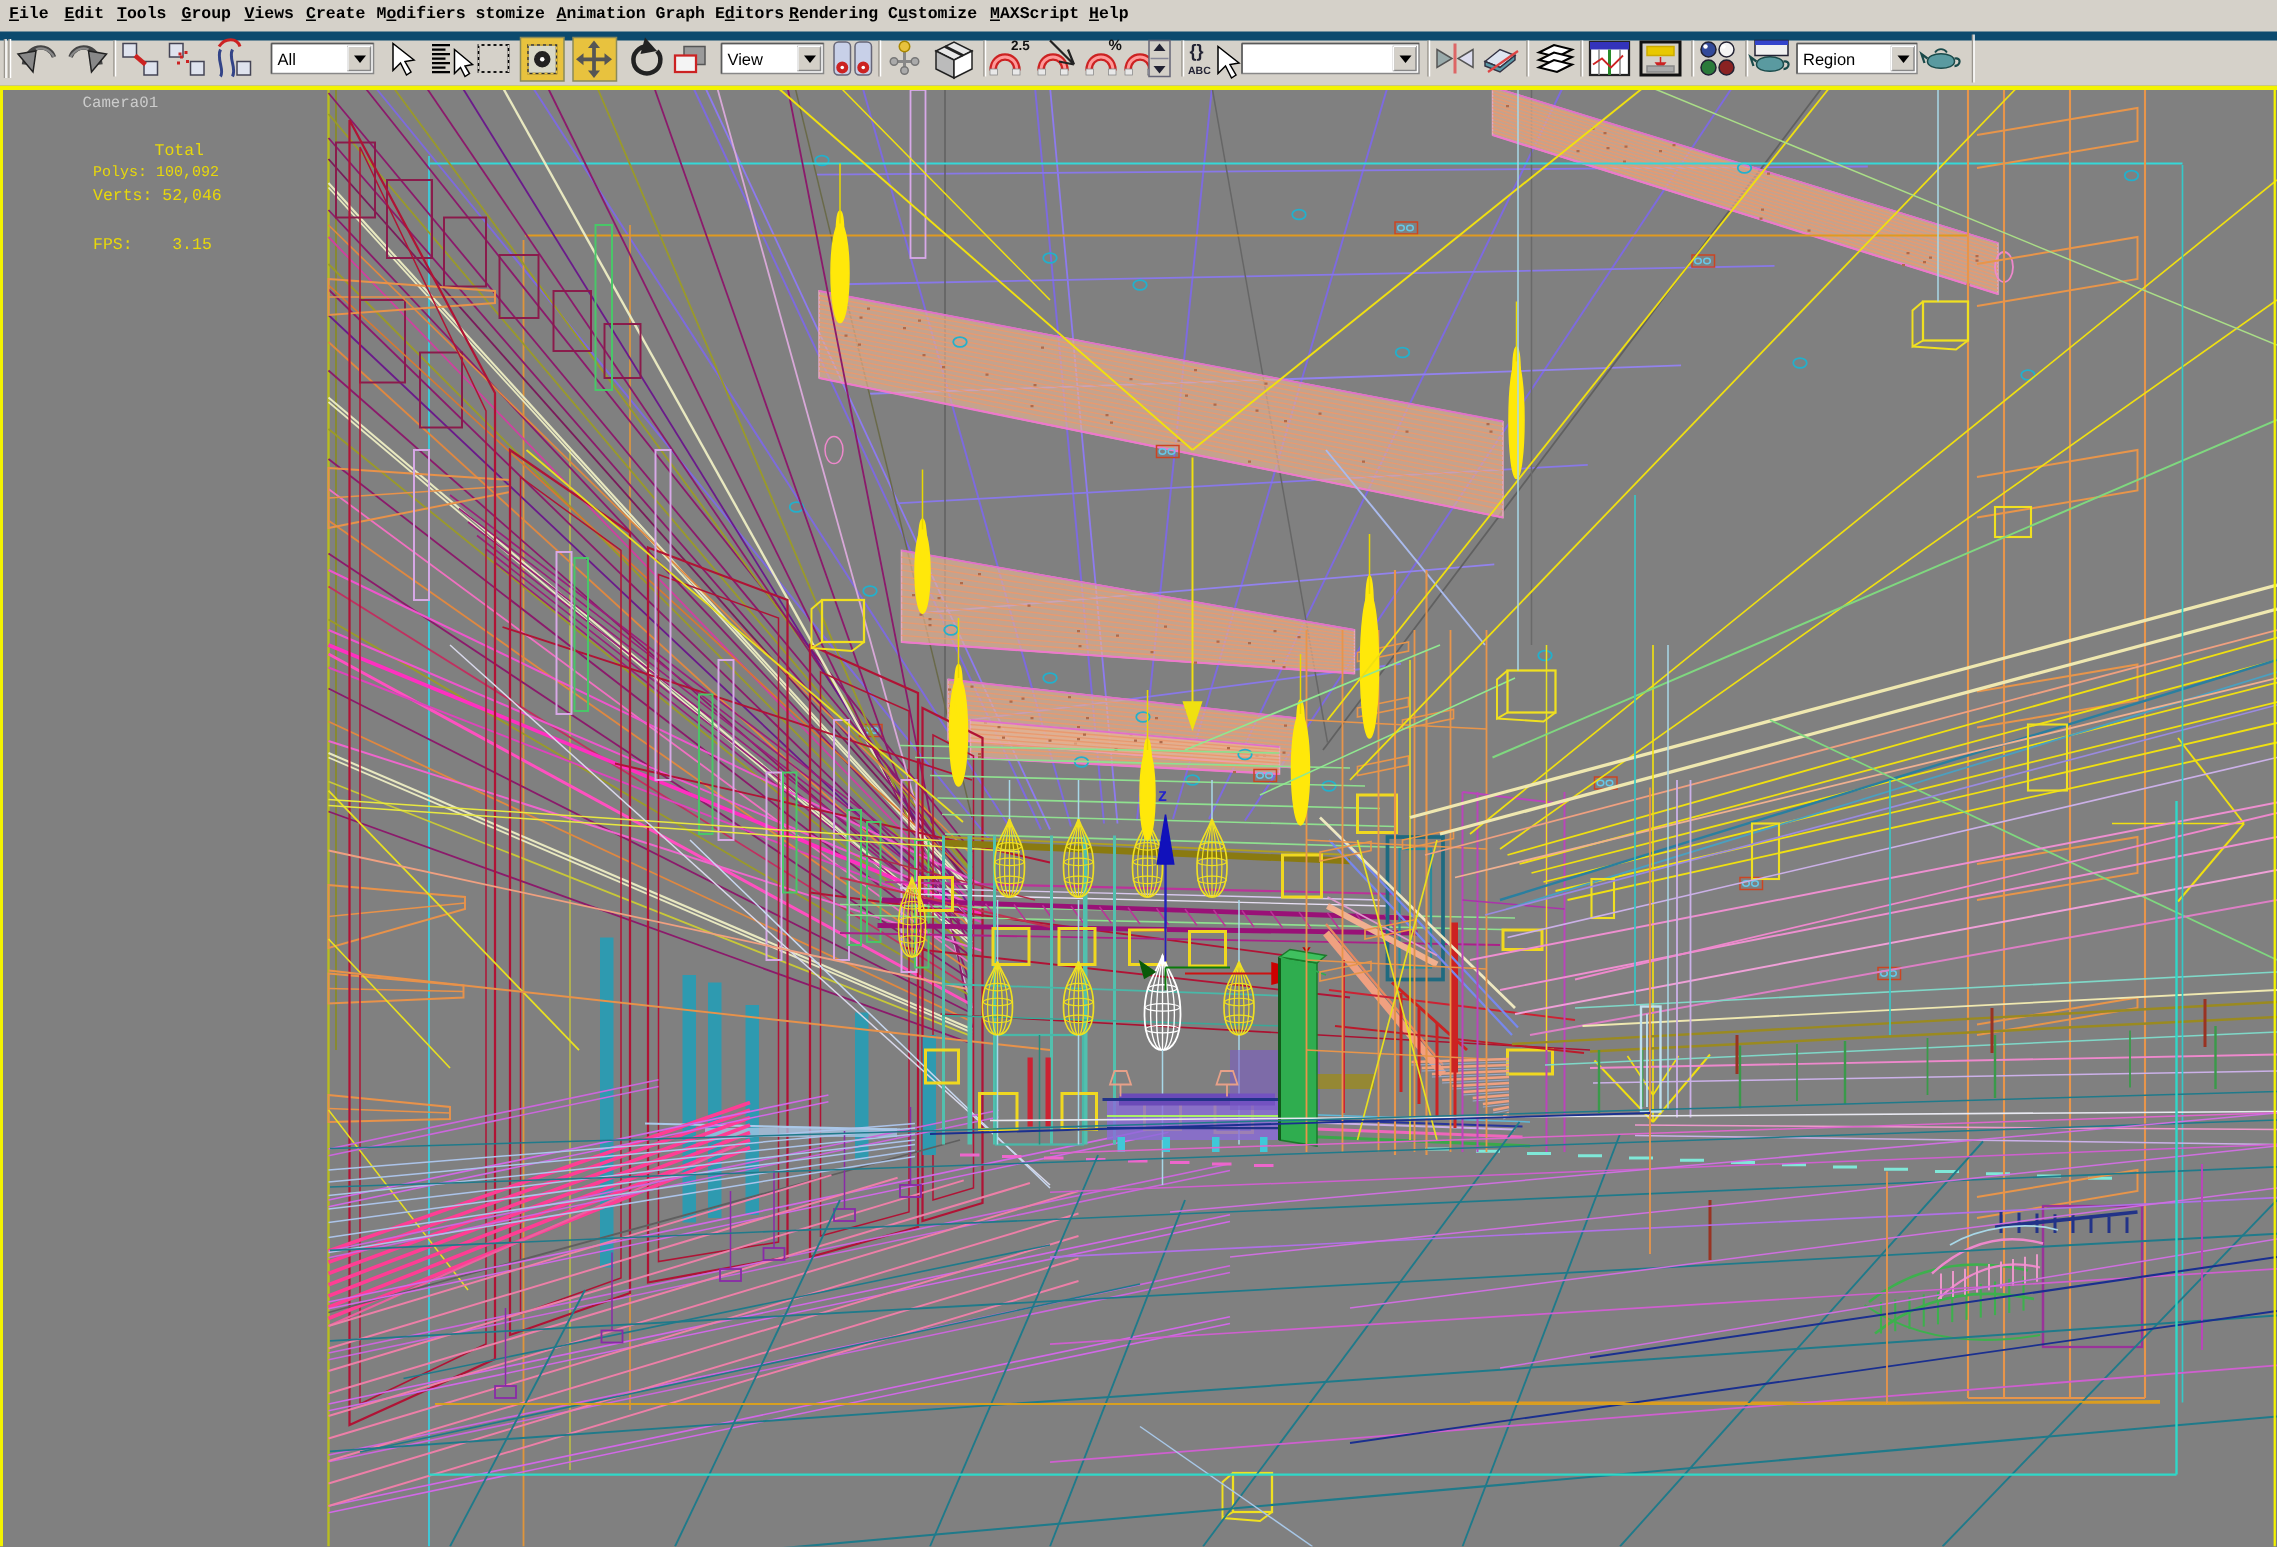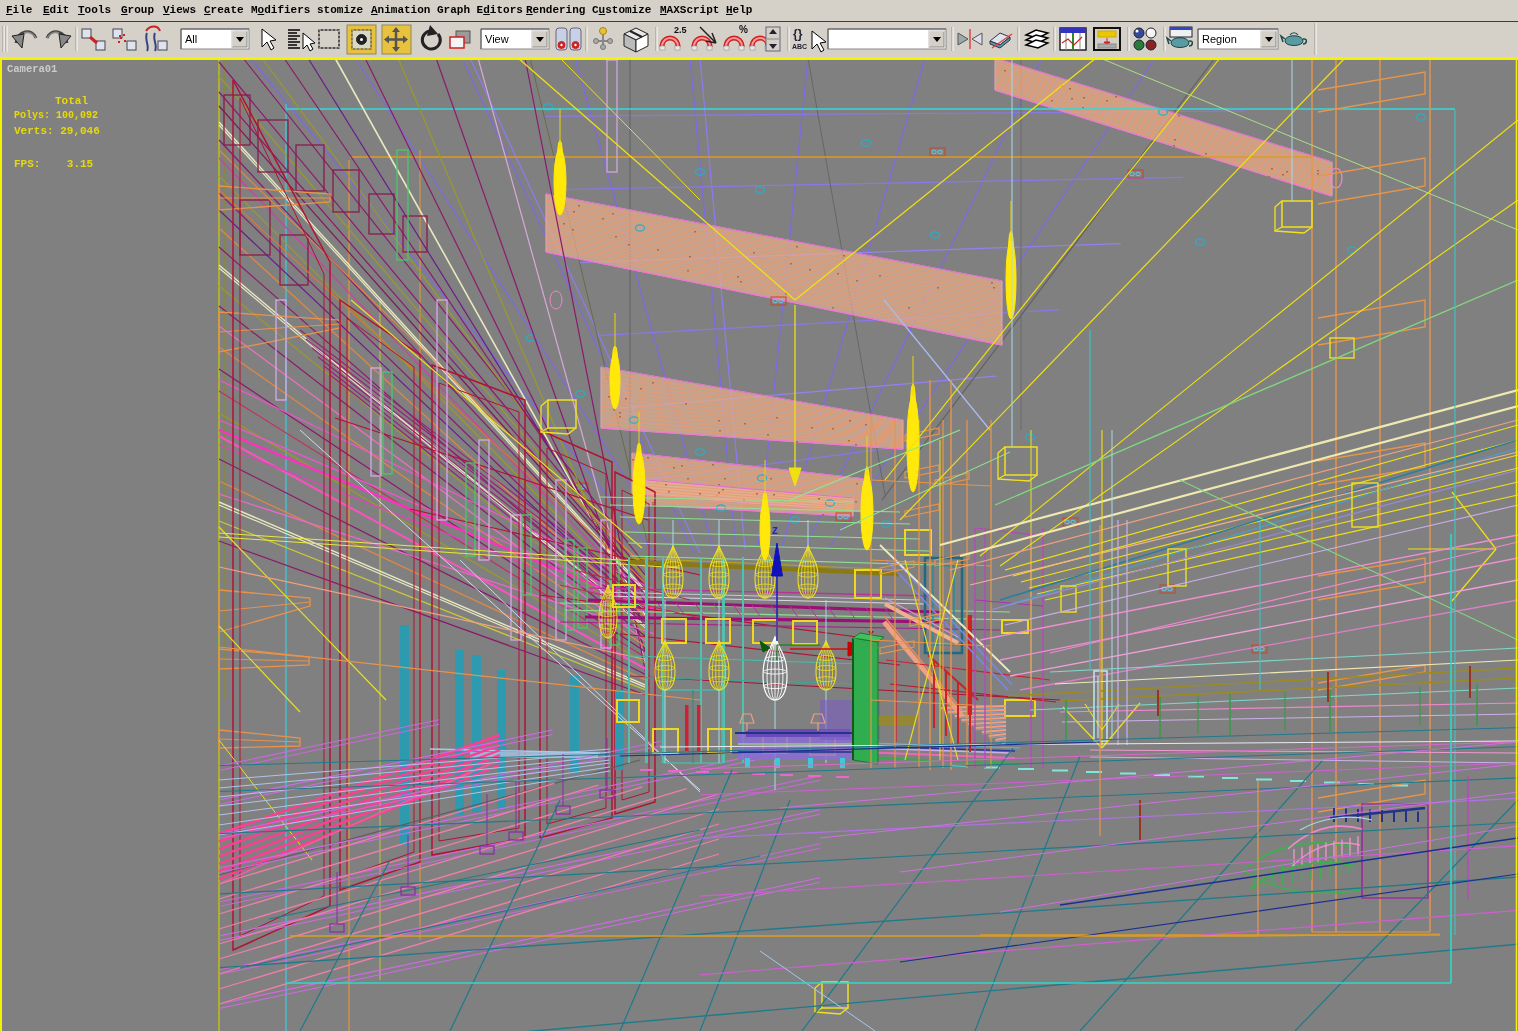--- a/index.html
+++ b/index.html
@@ -1,21 +1,21 @@
 <!DOCTYPE html>
 <html><head><meta charset="utf-8">
 <style>
 html,body{margin:0;padding:0;width:1518px;height:1031px;overflow:hidden;background:#808080;}
 #vp{position:absolute;left:0;top:0;z-index:1;}
 #chrome{position:absolute;left:0;top:0;width:1518px;height:57px;background:#d5d1c9;z-index:5;}
-#menu{position:absolute;left:0;top:0;width:1518px;height:21px;background:#d5d1c9;border-bottom:1px solid #0c4a6e;}
+#menu{position:absolute;left:0;top:0;width:1518px;height:21px;background:#d5d1c9;border-bottom:6px solid #0c4a6e;}
 #menu > span{position:absolute;top:4px;font-family:"Liberation Mono",monospace;font-size:11px;font-weight:bold;color:#000;}
 #menu .u{text-decoration:underline;}
 #tbar{position:absolute;left:0;top:21px;width:1518px;height:36px;}
-.ov{position:absolute;z-index:6;font-family:"Liberation Mono",monospace;font-weight:bold;white-space:pre;}
+.ov{position:absolute;z-index:6;font-family:"Liberation Mono",monospace;font-weight:normal;white-space:pre;margin-left:48px;}
 </style></head>
 <body>
 <svg id="vp" width="1518" height="1031" viewBox="0 0 1518 1031">
 <rect x="0" y="0" width="1518" height="1031" fill="#808080"></rect>
 <line x1="660.0" y1="560.0" x2="250.0" y2="58.0" stroke="#7d6ae0" stroke-width="1.3"></line>
     <line x1="676.0" y1="556.0" x2="355.0" y2="58.0" stroke="#7d6ae0" stroke-width="1.3"></line>
     <line x1="694.0" y1="553.0" x2="462.0" y2="58.0" stroke="#7d6ae0" stroke-width="1.3"></line>
     <line x1="714.0" y1="551.0" x2="575.0" y2="58.0" stroke="#7d6ae0" stroke-width="1.3"></line>
     <line x1="736.0" y1="549.0" x2="690.0" y2="58.0" stroke="#7d6ae0" stroke-width="1.3"></line>
     <line x1="758.0" y1="547.0" x2="808.0" y2="58.0" stroke="#7d6ae0" stroke-width="1.3"></line>
@@ -1109,13 +1109,13 @@
       <path d="M1285.0 18.0 L1281.0 15.0 L1283.0 21.0" fill="none" stroke="#1a4a4a" stroke-width="1.5"></path>
       <path d="M1303.0 18.0 C 1308.0 17.0 1307.0 23.0 1303.0 23.0" fill="none" stroke="#1a4a4a" stroke-width="1.5"></path>
       <path d="M1290.0 14.0 C 1292.0 11.0 1296.0 11.0 1298.0 14.0" fill="none" stroke="#1a4a4a" stroke-width="1.2"></path>
       <line x1="1315" y1="2" x2="1315" y2="34" stroke="#9a968e" stroke-width="1"></line>
       <line x1="1316" y1="2" x2="1316" y2="34" stroke="#ffffff" stroke-width="1"></line>
     </svg>
 </div>
 <div class="ov" style="left:7px;top:63px;color:#cccccc;font-size:10.5px;">Camera01</div>
 <div class="ov" style="left:55px;top:95px;color:#e8d80a;font-size:11px;">Total</div>
 <div class="ov" style="left:14px;top:110px;color:#e8d80a;font-size:10px;">Polys: 100,092</div>
-<div class="ov" style="left:14px;top:125px;color:#e8d80a;font-size:11px;">Verts: 29,046</div>
+<div class="ov" style="left:14px;top:125px;color:#e8d80a;font-size:11px;">Verts: 52,046</div>
 <div class="ov" style="left:14px;top:158px;color:#e8d80a;font-size:11px;">FPS:    3.15</div>
 </body></html>

